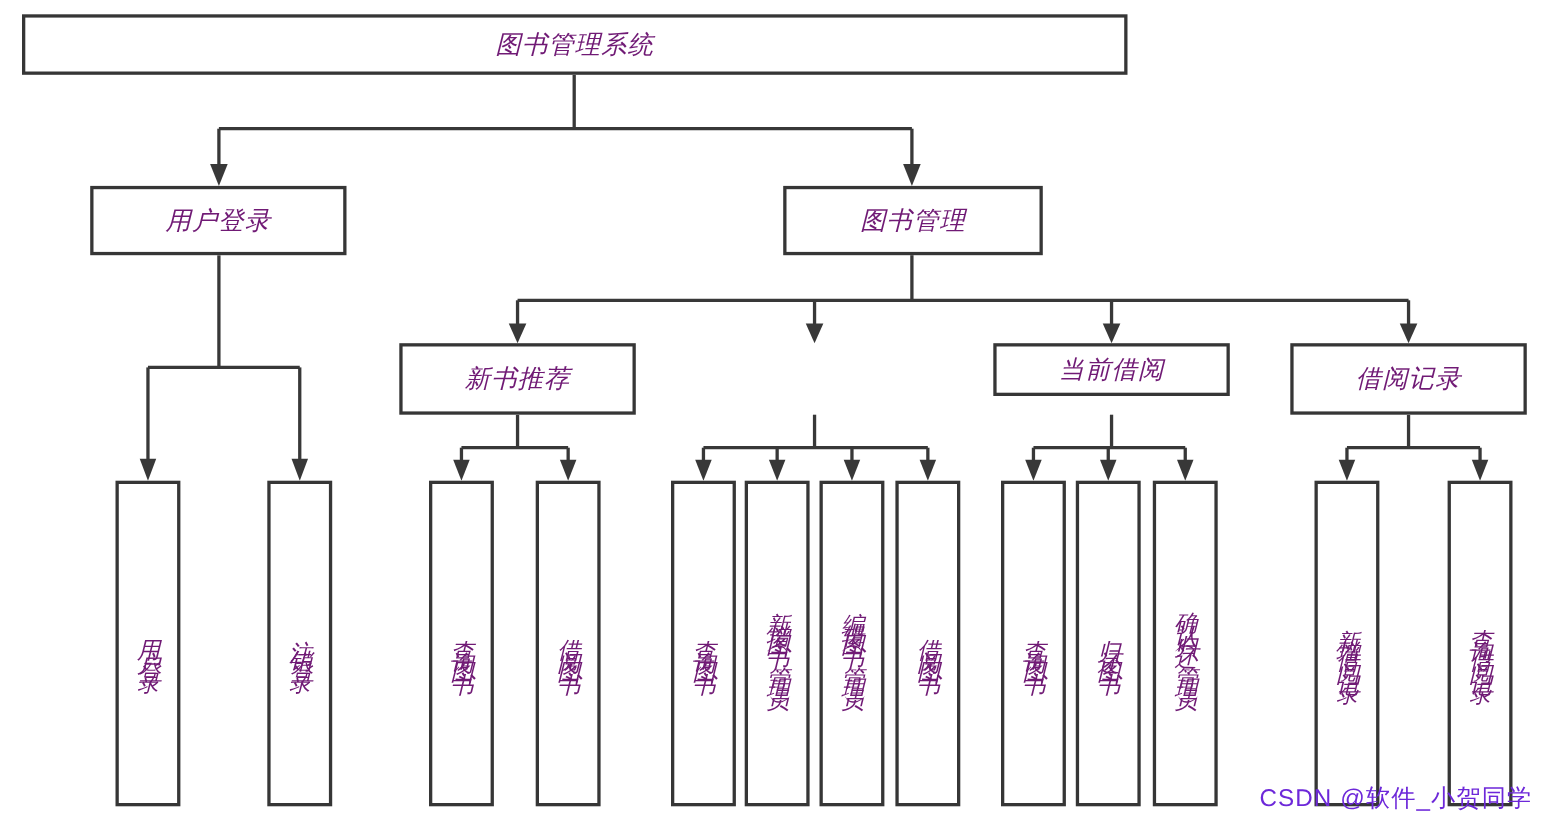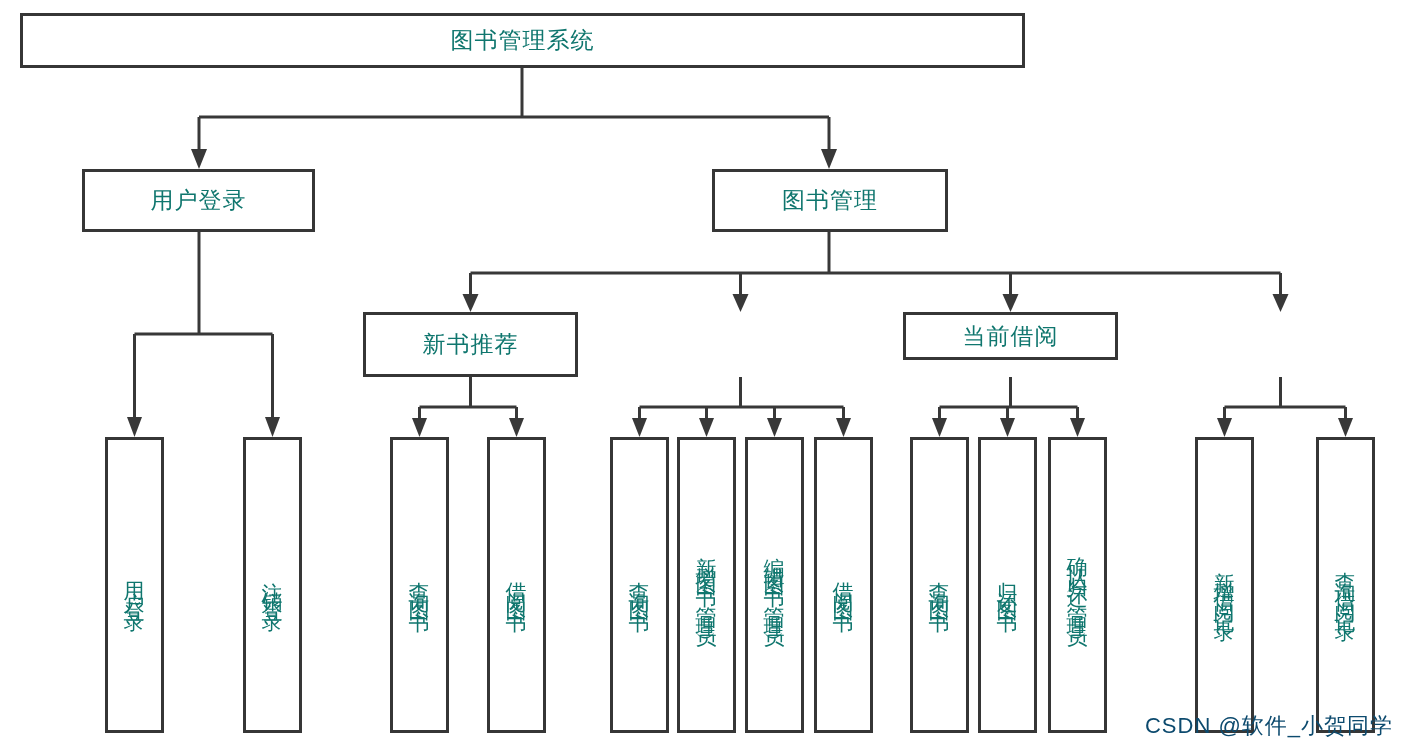--- a/index.html
+++ b/index.html
@@ -10,39 +10,40 @@
     font-family:"Liberation Sans","DejaVu Sans",sans-serif;
     overflow:hidden;
   }
   .connectors{position:absolute;left:0;top:0;width:1405px;height:747px;}
   .node{
     position:absolute;
     box-sizing:border-box;
     border:3px solid #363636;
     background:#ffffff;
     display:flex;align-items:center;justify-content:center;
-    color:#0f766e;
+    color:#701a75;
     text-align:center;
+    font-style:italic;
   }
   .h-node{font-size:23px;letter-spacing:1px;}
   .root{left:20px;top:13px;width:1005px;height:55px;}
   .leaf{left:0;top:437px;width:59px;height:296px;}
   .leaf span{
     writing-mode:vertical-rl;
     text-orientation:mixed;
     font-size:21px;
     letter-spacing:10px;
     line-height:1.1;
     white-space:nowrap;
   }
   .watermark{
     position:absolute;
     right:12px;top:711px;
     font-size:22px;
-    color:#0c4a6e;
+    color:#6d28d9;
     letter-spacing:1px;
     z-index:5;
   }
 </style>
 </head>
 <body>
 
 <div class="stage">
 
   <svg class="connectors" viewBox="0 0 1405 747" xmlns="http://www.w3.org/2000/svg">
@@ -128,20 +129,23 @@
   <div class="node h-node" style="left:363px;top:312px;width:215px;height:65px;">
     <span>新书推荐</span>
   </div>
 
   <div class="node h-node" style="left:712px;top:169px;width:236px;height:63px;">
     <span>图书管理</span>
   </div>
   <div class="node h-node" style="left:903px;top:312px;width:215px;height:48px;">
     <span>当前借阅</span>
   </div>
+  <div class="node h-node" style="left:1173px;top:312px;width:215px;height:65px;">
+    <span>借阅记录</span>
+  </div>
 
   <div class="node leaf" style="left:105px;">
     <span>用户登录</span>
   </div>
   <div class="node leaf" style="left:243px;">
     <span>注销登录</span>
   </div>
 
   <div class="node leaf" style="left:390px;">
     <span>查询图书</span>

